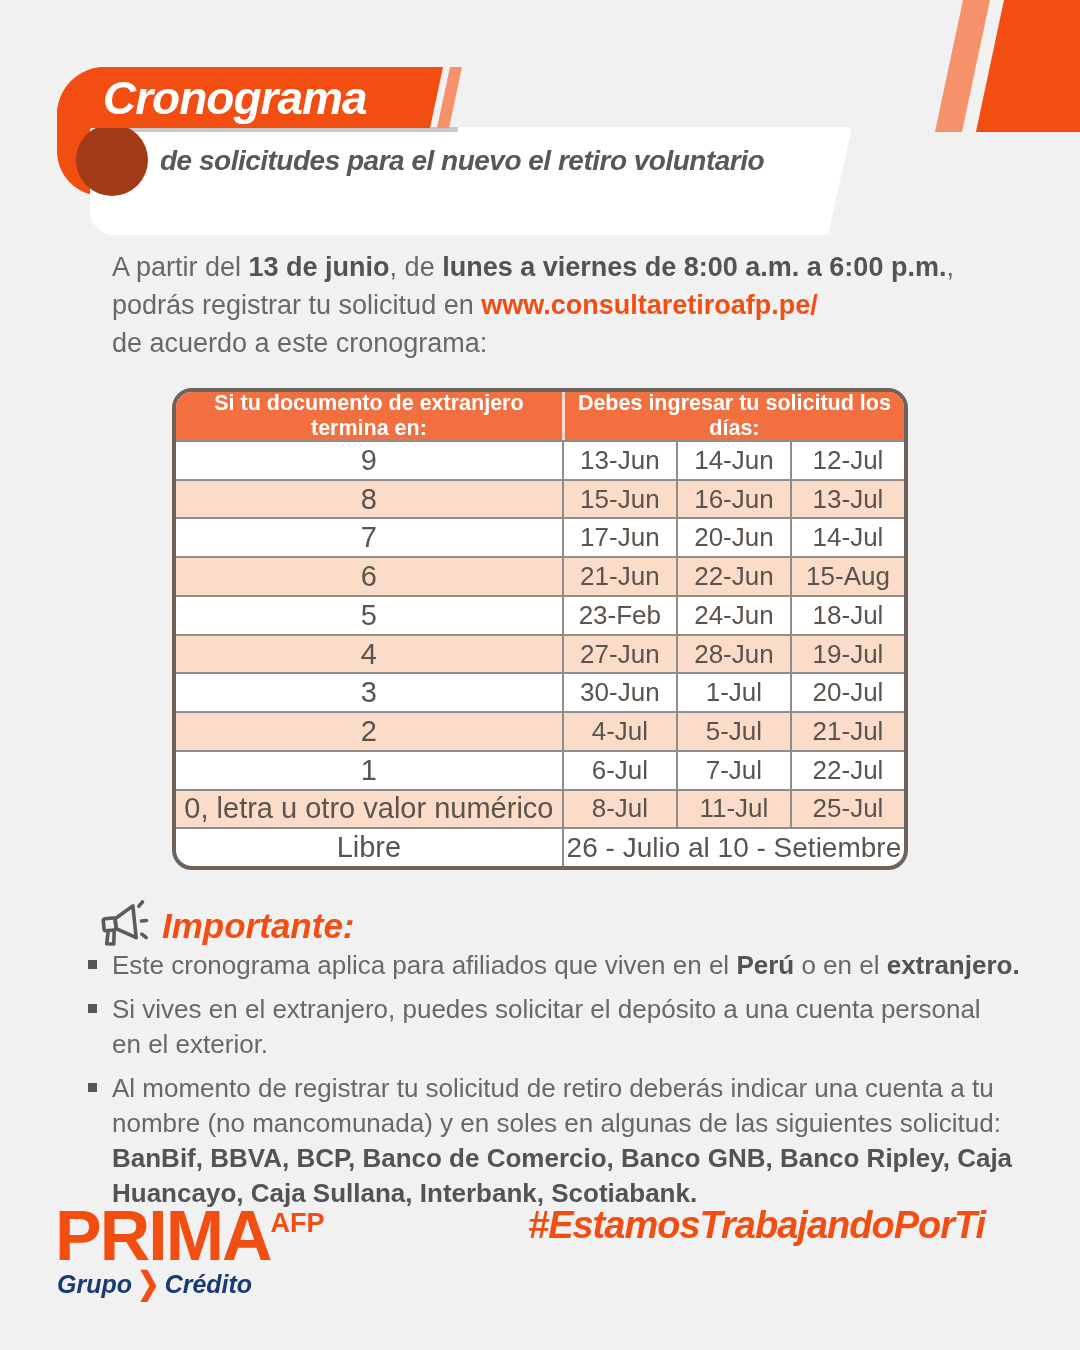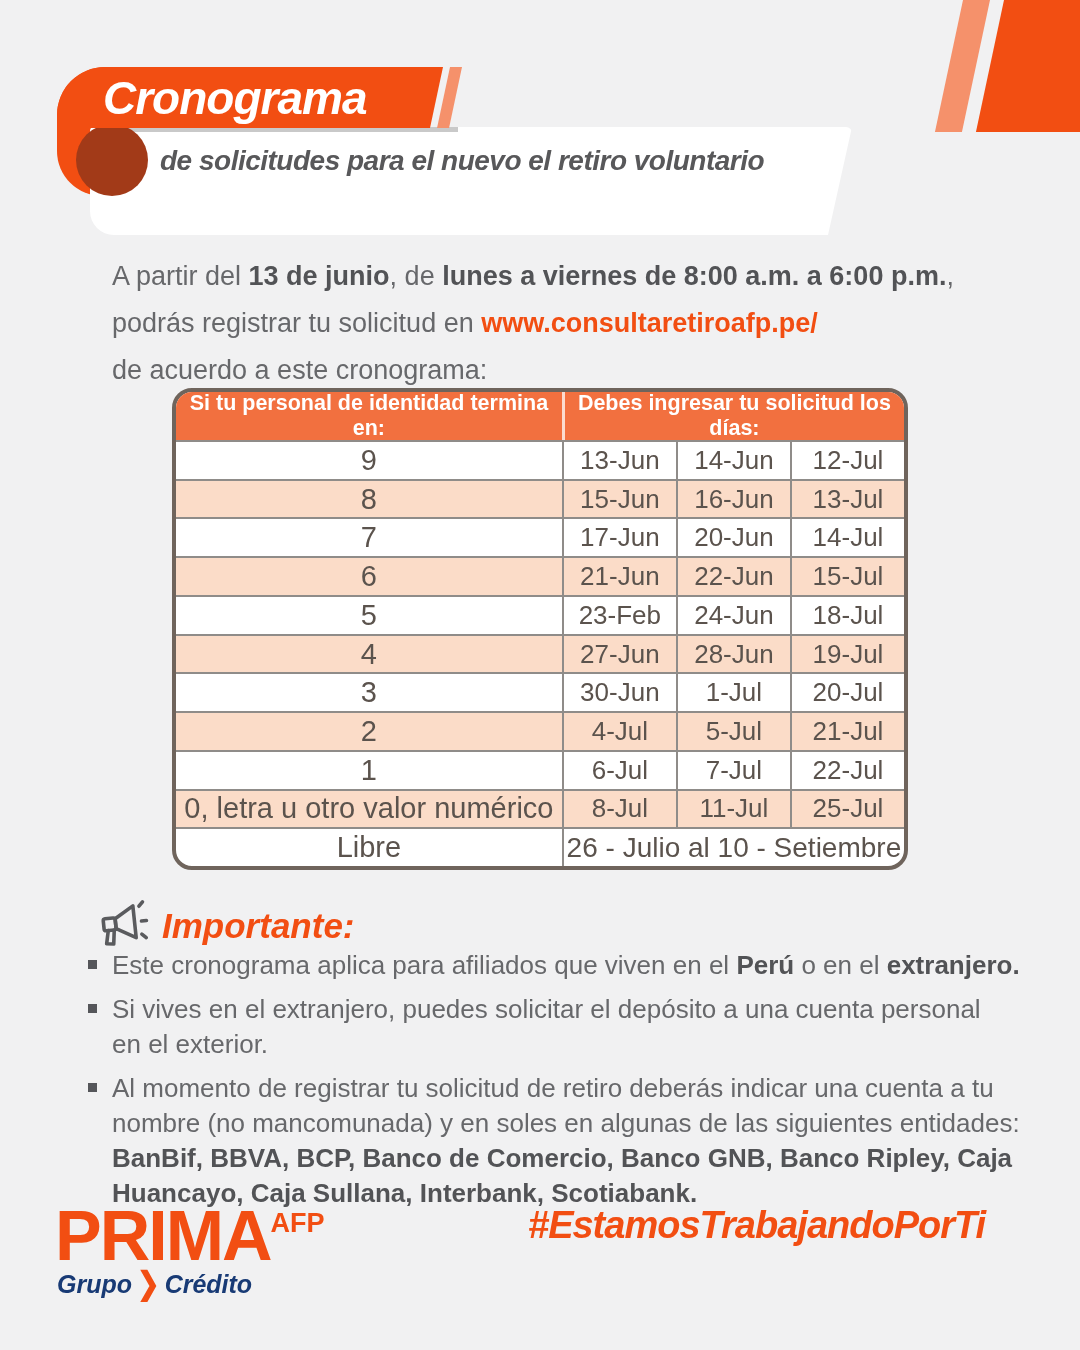--- a/index.html
+++ b/index.html
@@ -32,21 +32,21 @@
     display:flex;align-items:center;}
   .title-tab .t{color:#ffffff;font-weight:bold;font-style:italic;font-size:46px;
     padding-left:46px;letter-spacing:-1px;}
   .tab-stripe{left:450px;top:67px;width:12px;height:61px;background:#f5916b;
     transform:skewX(-12deg);transform-origin:top left;z-index:4;}
   .subtitle-text{left:160px;top:143px;z-index:5;color:#58585a;font-weight:bold;
     font-style:italic;font-size:28px;line-height:36px;letter-spacing:-0.5px;white-space:nowrap;}
 
   
   .intro{left:112px;top:248px;font-size:27px;line-height:38px;color:#67686b;z-index:5;}
-  .intro .line{white-space:nowrap;margin-top:9px;}
+  .intro .line{white-space:nowrap;}
   .b{font-weight:bold;color:#525356;}
   .link{font-weight:bold;color:#f24e12;cursor:pointer;}
 
   
   .sched{left:172px;top:388px;width:736px;height:482px;background:#ffffff;
     border:4px solid #6f645c;border-radius:20px;overflow:hidden;
     display:flex;flex-direction:column;box-sizing:border-box;}
   .thead{display:flex;background:#f2703f;color:#ffffff;font-weight:bold;
     font-size:21.5px;height:48px;flex:0 0 48px;align-items:center;text-align:center;}
   .thead .h1{flex:0 0 53%;padding:0 6px;box-sizing:border-box;}
@@ -101,21 +101,21 @@
 </div>
 
 <div class="abs intro" id="intro">
     <div class="line"><span>A partir del </span><span class="b">13 de junio</span><span>, de </span><span class="b">lunes a viernes de 8:00 a.m. a 6:00 p.m.</span><span>,</span></div>
     <div class="line"><span>podrás registrar tu solicitud en </span><span class="link">www.consultaretiroafp.pe/</span></div>
     <div class="line"><span>de acuerdo a este cronograma:</span></div>
   </div>
 
 <div class="abs sched">
   <div class="thead">
-    <div class="h1">Si tu personal de identidad termina en:</div>
+    <div class="h1">Si tu documento de extranjero termina en:</div>
     <div class="h2">Debes ingresar tu solicitud los días:</div>
   </div>
   <div id="tbody" style="display:flex;flex-direction:column;flex:1;">
       <div class="trow">
         <div class="c-dig">9</div>
         <div class="c-date">13-Jun</div>
         <div class="c-date">14-Jun</div>
         <div class="c-date">12-Jul</div>
       </div>
       <div class="trow alt">
@@ -127,21 +127,21 @@
       <div class="trow">
         <div class="c-dig">7</div>
         <div class="c-date">17-Jun</div>
         <div class="c-date">20-Jun</div>
         <div class="c-date">14-Jul</div>
       </div>
       <div class="trow alt">
         <div class="c-dig">6</div>
         <div class="c-date">21-Jun</div>
         <div class="c-date">22-Jun</div>
-        <div class="c-date">15-Jul</div>
+        <div class="c-date">15-Aug</div>
       </div>
       <div class="trow">
         <div class="c-dig">5</div>
         <div class="c-date">23-Feb</div>
         <div class="c-date">24-Jun</div>
         <div class="c-date">18-Jul</div>
       </div>
       <div class="trow alt">
         <div class="c-dig">4</div>
         <div class="c-date">27-Jun</div>
@@ -188,21 +188,21 @@
       <path d="M47 10 L51 6"></path>
       <path d="M48 25 L53 25"></path>
       <path d="M47 38 L51 42"></path>
     </g>
   </svg>
 </div>
 <div class="abs imp-title">Importante:</div>
 <ul class="abs bullets" id="bullets">
     <li><span class="sq"></span><span>Este cronograma aplica para afiliados que viven en el </span><span class="b">Perú</span><span> o en el </span><span class="b">extranjero.</span></li>
     <li><span class="sq"></span><span>Si vives en el extranjero, puedes solicitar el depósito a una cuenta personal</span><br><span>en el exterior.</span></li>
-    <li><span class="sq"></span><span>Al momento de registrar tu solicitud de retiro deberás indicar una cuenta a tu</span><br><span>nombre (no mancomunada) y en soles en algunas de las siguientes entidades:</span><br><span class="b">BanBif, BBVA, BCP, Banco de Comercio, Banco GNB, Banco Ripley, Caja</span><br><span class="b">Huancayo, Caja Sullana, Interbank, Scotiabank.</span></li>
+    <li><span class="sq"></span><span>Al momento de registrar tu solicitud de retiro deberás indicar una cuenta a tu</span><br><span>nombre (no mancomunada) y en soles en algunas de las siguientes solicitud:</span><br><span class="b">BanBif, BBVA, BCP, Banco de Comercio, Banco GNB, Banco Ripley, Caja</span><br><span class="b">Huancayo, Caja Sullana, Interbank, Scotiabank.</span></li>
   </ul>
 
 <div class="abs brand">
   <span class="prima">PRIMA</span><span class="afp">AFP</span>
 </div>
 <div class="abs group">
   <span>Grupo</span>
   <span class="chev">❯</span>
   <span>Crédito</span>
 </div>

